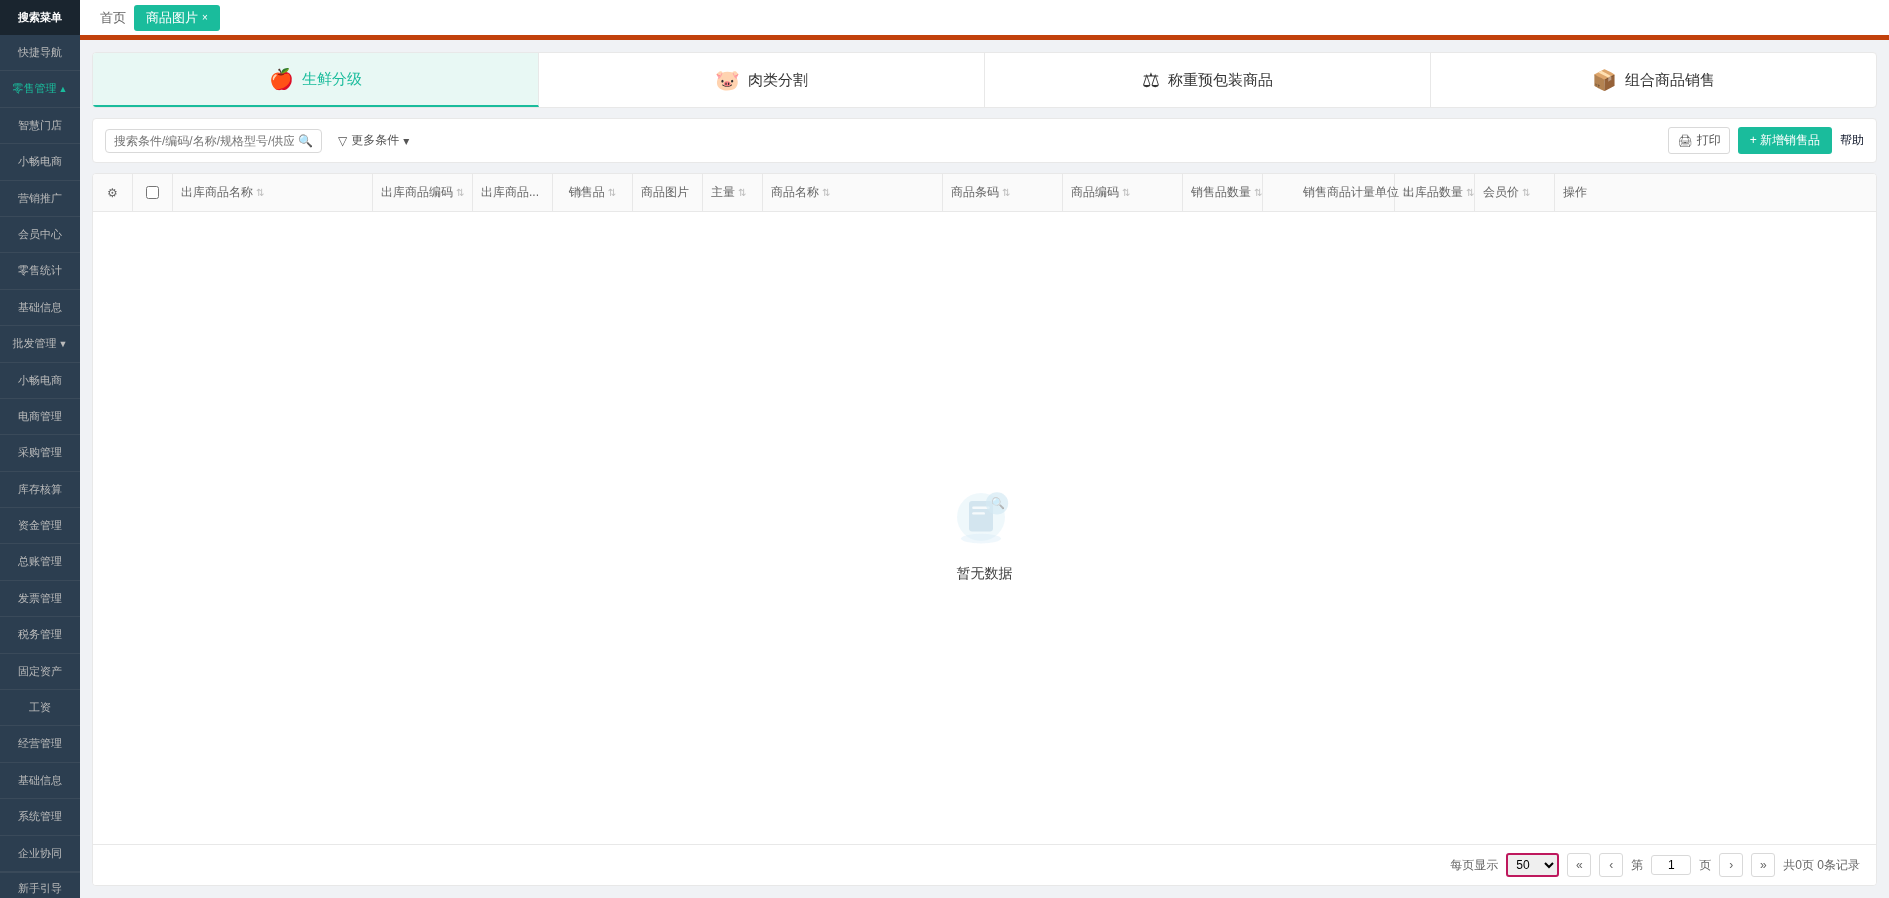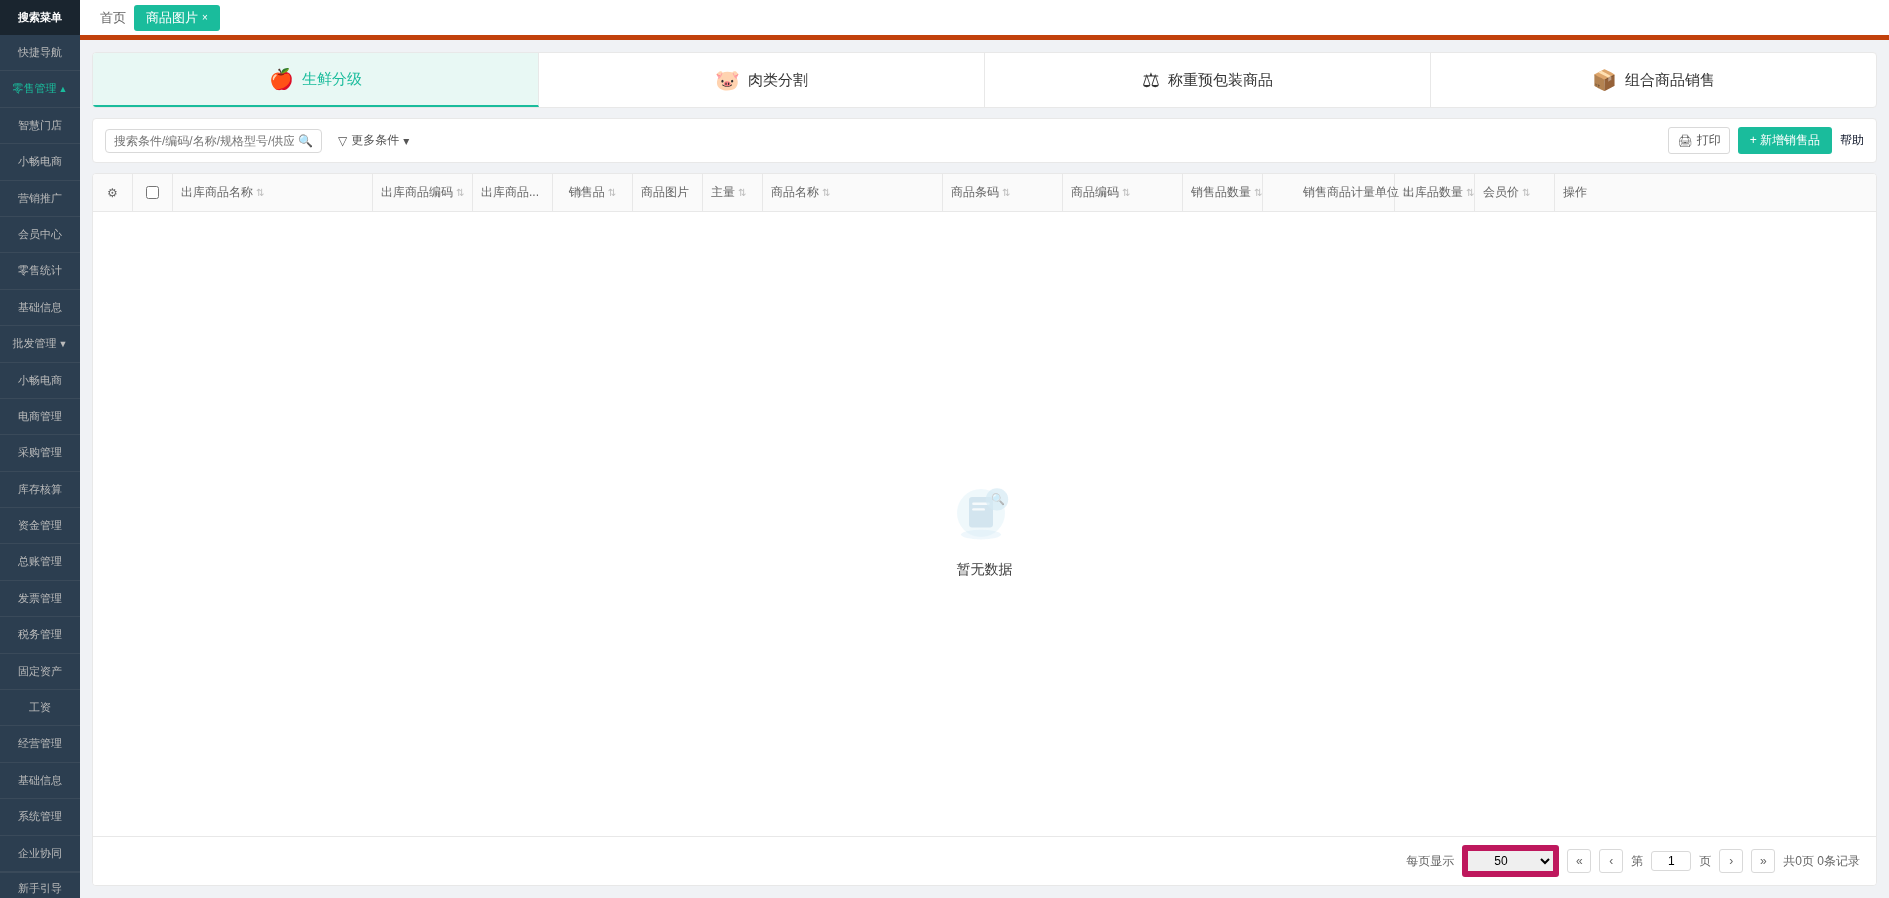--- a/index.html
+++ b/index.html
@@ -263,23 +263,23 @@
       padding: 8px 16px;
       display: flex;
       align-items: center;
       justify-content: flex-end;
       gap: 8px;
       border-top: 1px solid #e8e8e8;
       font-size: 12px;
       color: #666;
     }
     .page-size-select {
-      border: 6px solid #be185d;
+      border: 2px solid #be185d;
       border-radius: 3px;
-      padding: 2px 22px;
+      padding: 2px 4px;
       font-size: 12px;
     }
     .page-btn {
       width: 24px;
       height: 24px;
       border: 1px solid #d9d9d9;
       border-radius: 3px;
       display: flex;
       align-items: center;
       justify-content: center;

